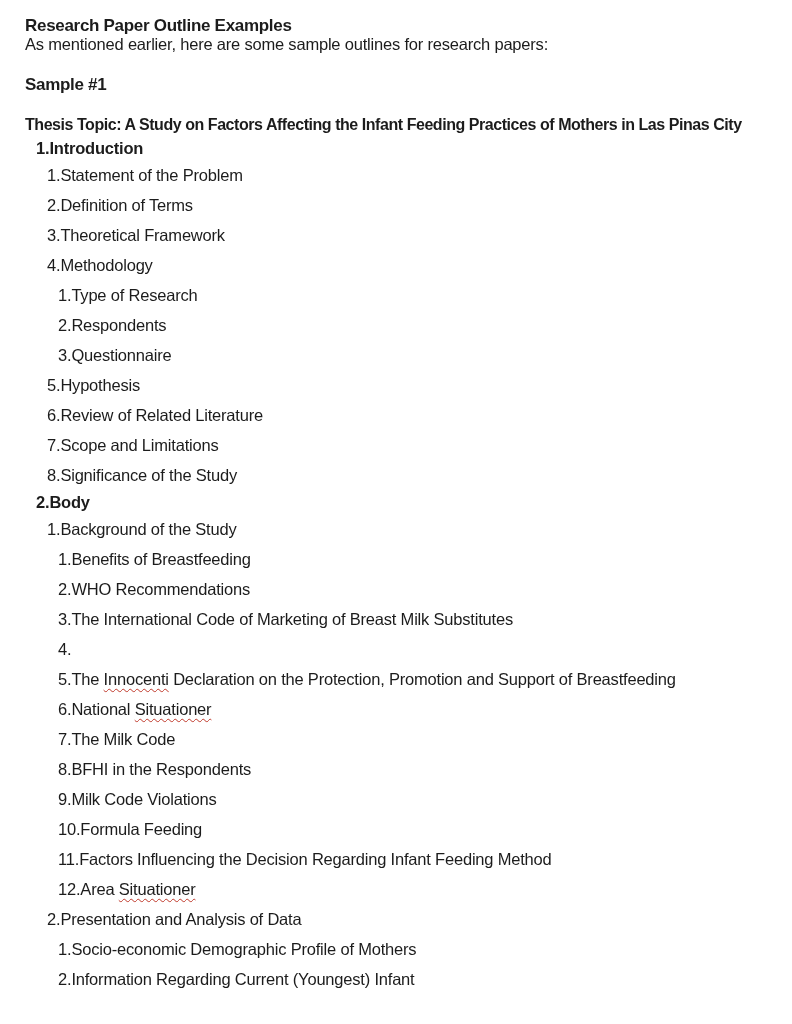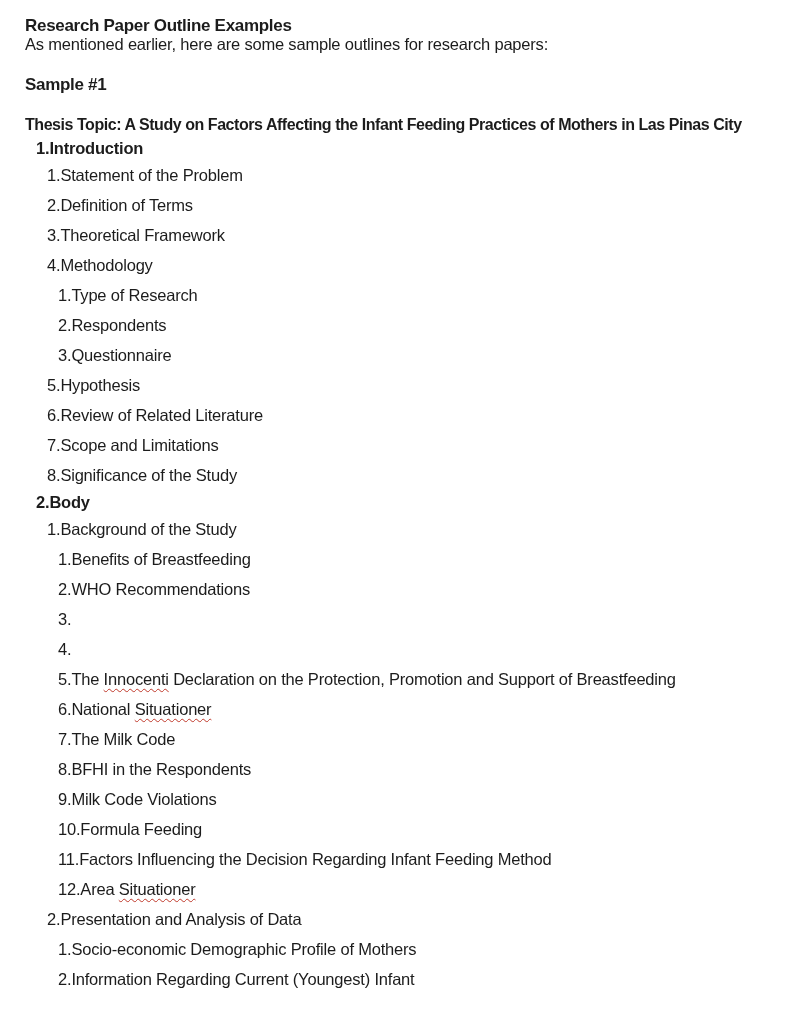--- a/index.html
+++ b/index.html
@@ -124,20 +124,21 @@
       <div class="outline-item level-3">
         <span class="num">1.</span>
         <span><span>Benefits of Breastfeeding</span></span>
       </div>
       <div class="outline-item level-3">
         <span class="num">2.</span>
         <span><span>WHO Recommendations</span></span>
       </div>
       <div class="outline-item level-3">
         <span class="num">3.</span>
+        <span><span>The International Code of Marketing of Breast Milk Substitutes</span></span>
       </div>
       <div class="outline-item level-3">
         <span class="num">4.</span>
       </div>
       <div class="outline-item level-3">
         <span class="num">5.</span>
         <span><span>The </span><span class="misspelled">Innocenti</span><span> Declaration on the Protection, Promotion and Support of Breastfeeding</span></span>
       </div>
       <div class="outline-item level-3">
         <span class="num">6.</span>

